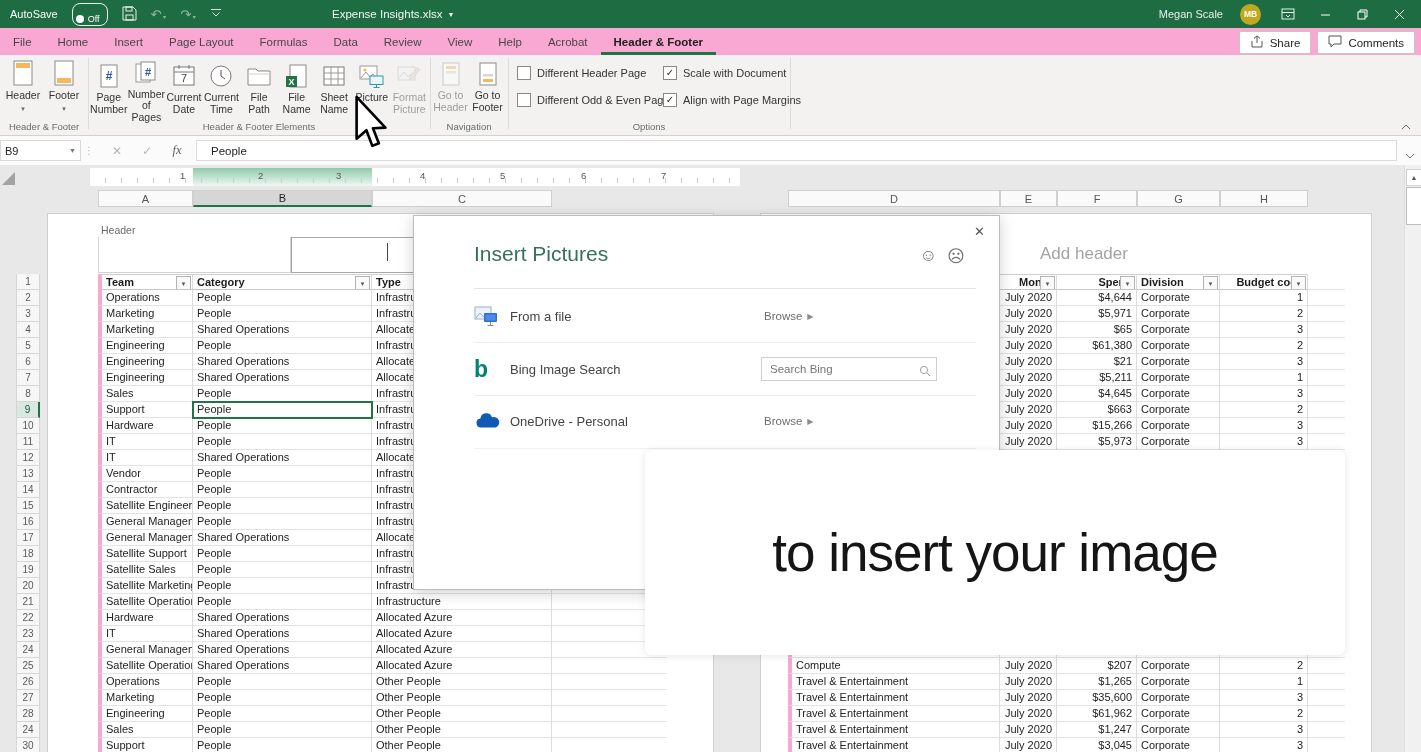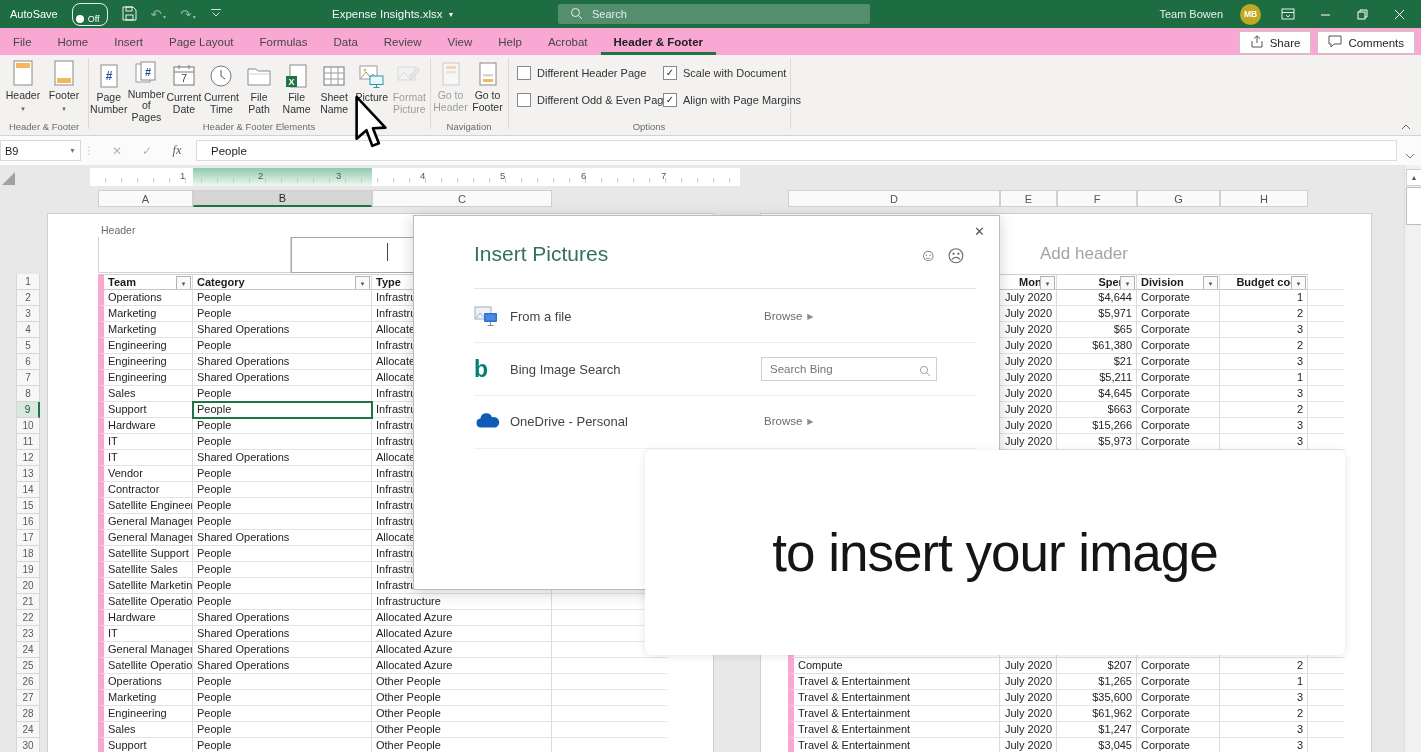--- a/index.html
+++ b/index.html
@@ -74,21 +74,21 @@
   #hdr-label{position:absolute;left:101px;top:59px;font-size:10.5px;color:#6a6a6a;}
   .hdrbox{position:absolute;top:72px;height:36px;background:#fff;box-sizing:border-box;}
   #hdr-caret{position:absolute;left:387px;top:78px;width:1px;height:18px;background:#444;}
   #add-header{position:absolute;left:1040px;top:79px;font-size:17px;color:#a3a3a3;}
   
   #ltable{position:absolute;left:98px;top:109px;}
   #rtable{position:absolute;left:788px;top:109px;}
   .trow{display:flex;height:16px;background:#fff;}
   .tcell{box-sizing:border-box;height:16px;border-right:1px solid #dcdcdc;border-bottom:1px solid #e3e3e3;
          padding:1px 4px 0 4px;font-size:11px;line-height:13px;color:#232323;white-space:nowrap;overflow:hidden;position:relative;}
-  .tcell:first-child{border-left:6px solid #f9a8d4;}
+  .tcell:first-child{border-left:4px solid #f9a8d4;}
   .thead .tcell{font-weight:700;color:#1c1c1c;border-bottom:1px solid #c6c6c6;border-top:1px solid #cfcfcf;}
   .ar{text-align:right;}
   .flt{position:absolute;right:1px;top:1px;width:13px;height:13px;border:1px solid #b3b3b3;background:#fafafa;
        font-size:7px;color:#555;display:flex;align-items:center;justify-content:center;}
   #selcell{position:absolute;left:192px;top:236px;width:181px;height:18px;border:2px solid #217346;box-sizing:border-box;}
   
   #vscroll{position:absolute;right:0;top:0;width:17px;height:587px;background:#f1f1f1;border-left:1px solid #dedede;box-sizing:border-box;}
   #vs-up{position:absolute;left:1px;top:4px;width:14px;height:15px;background:#fff;border:1px solid #cfcfcf;
          display:flex;align-items:center;justify-content:center;font-size:7px;color:#555;}
   #vs-thumb{position:absolute;left:1px;top:22px;width:14px;height:36px;background:#fff;border:1px solid #bdbdbd;}
@@ -141,31 +141,22 @@
         <svg width="12" height="10" viewBox="0 0 12 10">
             <path d="M1 1.5h10" stroke="#fff" stroke-opacity=".8"></path>
             <path d="M2.5 4.5L6 8l3.5-3.5" fill="none" stroke="#fff" stroke-opacity=".8"></path>
           </svg>
       </span>
     </div>
     <div id="filename">
       <span>Expense Insights.xlsx</span>
       <span style="font-size:7px;">▼</span>
     </div>
-    <div id="tb-search">
-      <span style="position:absolute;left:12px;top:3px;">
-        <svg width="13" height="13" viewBox="0 0 13 13">
-            <circle cx="5.5" cy="5.5" r="4" fill="none" stroke="rgba(255,255,255,.85)"></circle>
-            <path d="M8.5 8.5L12 12" stroke="rgba(255,255,255,.85)"></path>
-          </svg>
-      </span>
-      <span>Search</span>
-    </div>
     <div id="tb-right">
-      <span style="color:rgba(255,255,255,.9);">Team Bowen</span>
+      <span style="color:rgba(255,255,255,.9);">Megan Scale</span>
       <span class="avatar">
           <span>MB</span>
         </span>
       <span class="winbtn">
         <svg width="14" height="12" viewBox="0 0 14 12">
             <rect x="1" y="1" width="12" height="10" fill="none" stroke="#fff" stroke-opacity=".9"></rect>
             <path d="M1 4.5h12" stroke="#fff" stroke-opacity=".9"></path>
             <path d="M5 7l2 2 2-2" fill="none" stroke="#fff" stroke-opacity=".9"></path>
           </svg>
       </span>

